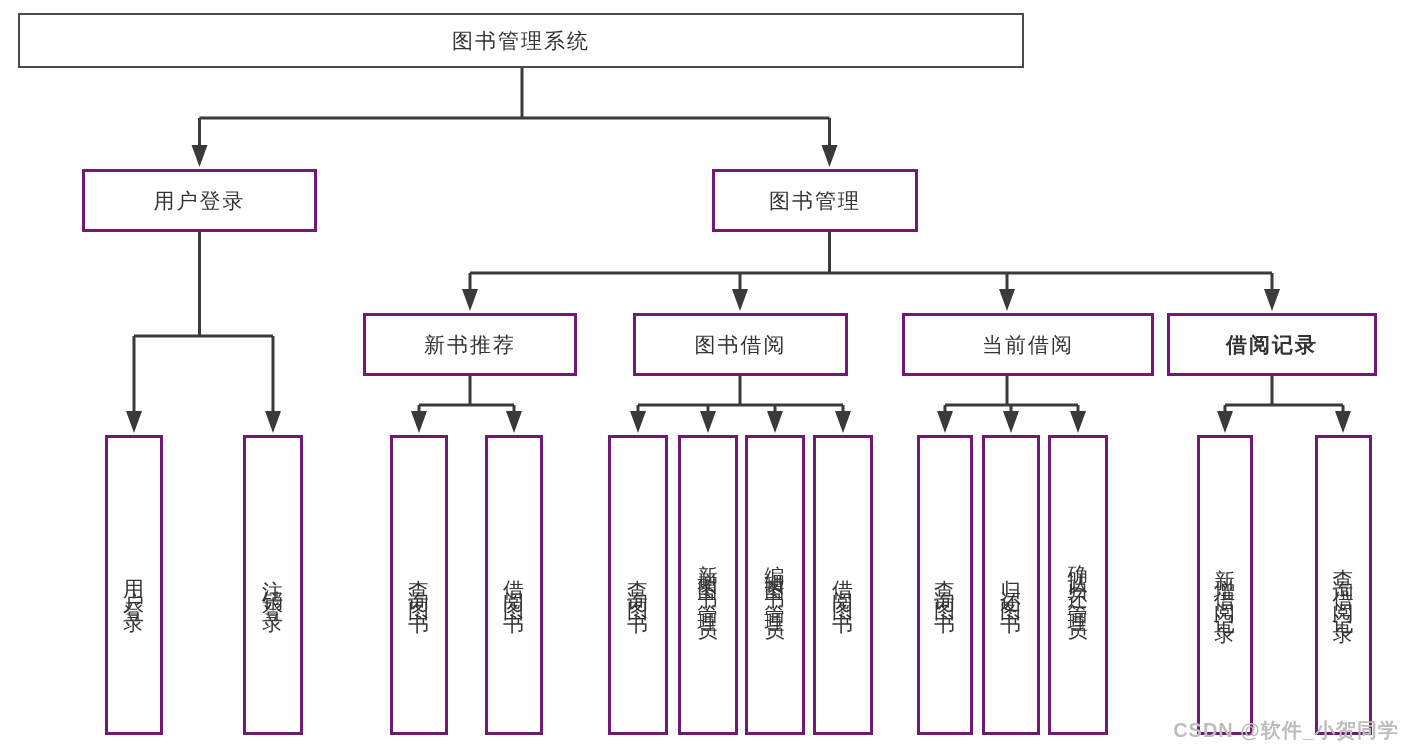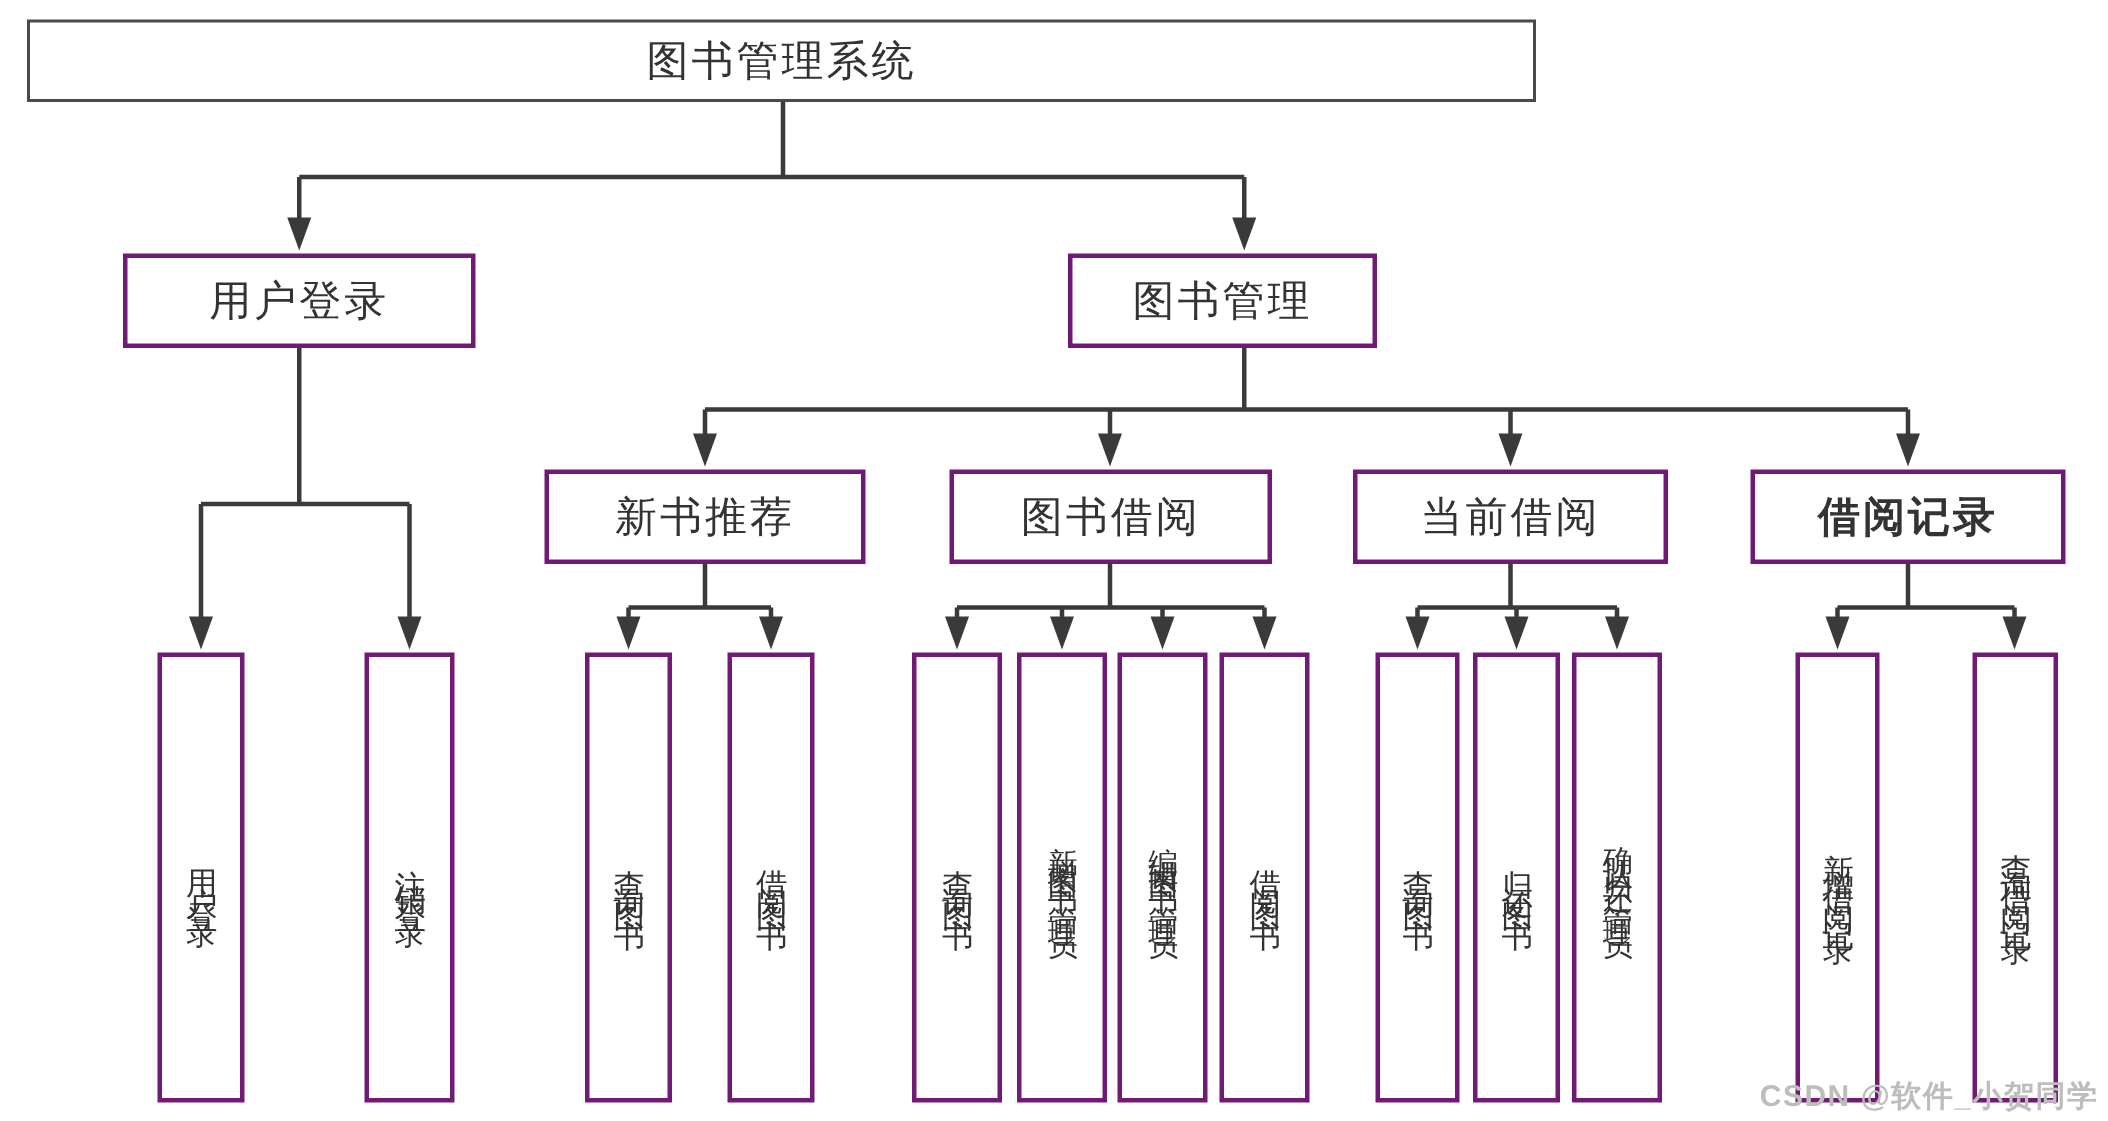--- a/index.html
+++ b/index.html
@@ -20,21 +20,21 @@
     background: #ffffff;
     border: 3px solid #701a75;
     display: flex;
     align-items: center;
     justify-content: center;
     color: #333333;
     z-index: 2;
   }
   .box.root { border-width: 2px; border-color: #4a4a4a; }
   .h .label {
-    font-size: 28px;
+    font-size: 21px;
     letter-spacing: 2px;
     white-space: nowrap;
   }
   .v .label {
     writing-mode: vertical-rl;
     text-orientation: mixed;
     font-size: 21px;
     letter-spacing: 11px;
     line-height: 1;
     white-space: nowrap;
@@ -117,21 +117,21 @@
   <div class="box h" style="left:712px; top:169px; width:206px; height:63px;">
     <span class="label">图书管理</span>
   </div>
 
   <div class="box h" style="left:633px; top:313px; width:215px; height:63px;">
     <span class="label">图书借阅</span>
   </div>
   <div class="box h" style="left:363px; top:313px; width:214px; height:63px;">
     <span class="label">新书推荐</span>
   </div>
-  <div class="box h" style="left:902px; top:313px; width:210px; height:63px;">
+  <div class="box h" style="left:902px; top:313px; width:252px; height:63px;">
     <span class="label">当前借阅</span>
   </div>
   <div class="box h" style="left:1167px; top:313px; width:210px; height:63px;font-weight:bold;">
     <span class="label">借阅记录</span>
   </div>
 
   <div class="box v" style="left:105px; top:435px; width:58px; height:300px;">
     <span class="label">用户登录</span>
   </div>
   <div class="box v" style="left:243px; top:435px; width:60px; height:300px;">

